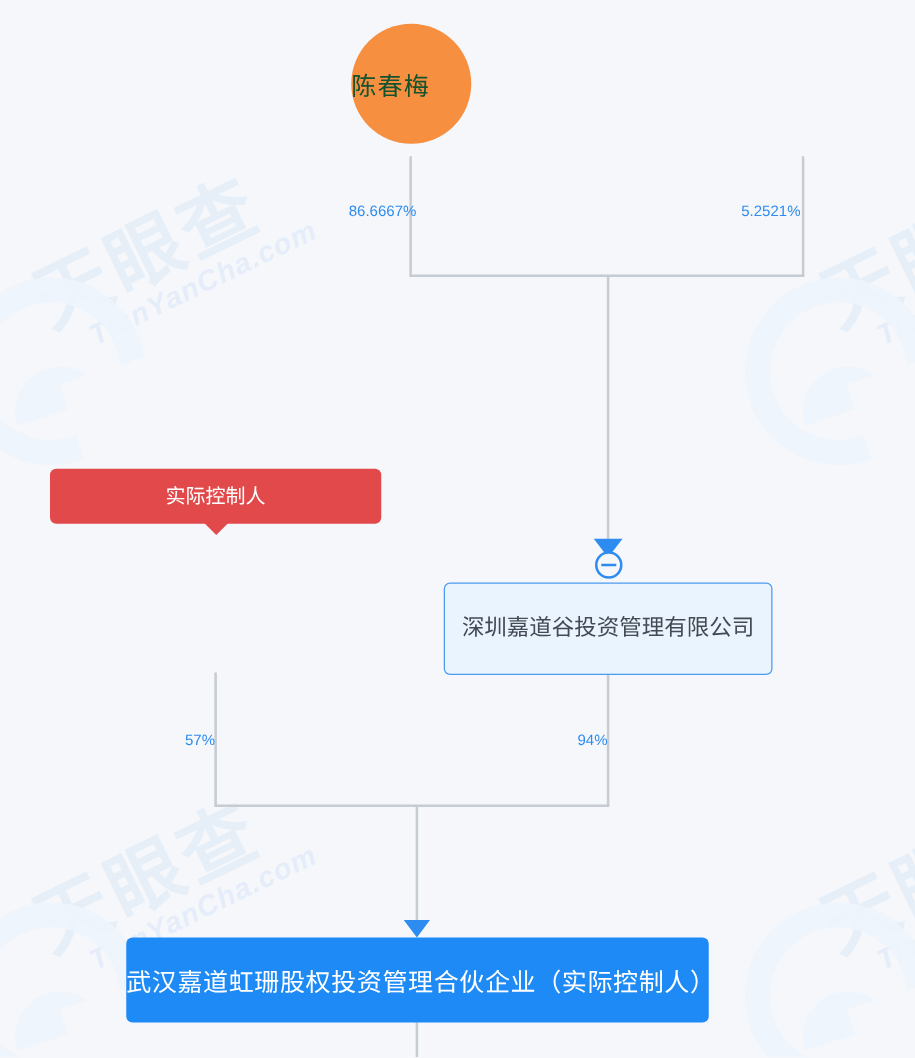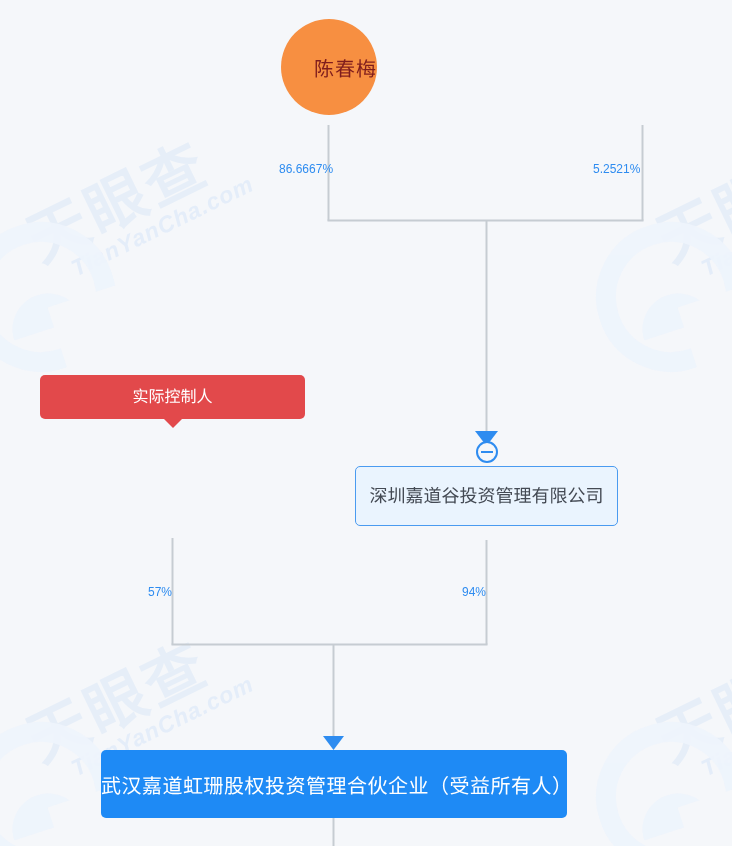--- a/index.html
+++ b/index.html
@@ -90,24 +90,24 @@
   
   .node {
     position: absolute;
     z-index: 3;
     box-sizing: border-box;
   }
 
   .person-circle {
     border-radius: 50%;
     background: #f78f41;
-    color: #7f1d1d;
+    color: #14532d;
     display: flex;
     align-items: center;
-    justify-content: flex-end;
+    justify-content: flex-start;
     font-size: 20px;
     font-weight: 400;
     letter-spacing: 1px;
     cursor: pointer;
     font-family: "DejaVu Sans", "Liberation Sans", sans-serif;
   }
   .person-circle.small {
     font-size: 19px;
   }
 
@@ -263,29 +263,29 @@
   </div>
 
   <div class="node tooltip-red" style="left:40px; top:360px; width:265px;margin-top:15px;">
     <div>实际控制人</div>
     <span class="tip-arrow"></span>
   </div>
 
 
   <div class="collapse-toggle" style="left:476px; top:441px;"></div>
 
-  <div class="node company-box-light" style="left:355px; top:466px; width:263px; height:60px;">
+  <div class="node company-box-light" style="left:355px; top:466px; width:263px; height:74px;">
     <span>深圳嘉道谷投资管理有限公司</span>
   </div>
 
   <div class="pct-label" style="left:148px; top:585px;">
     <span>57%</span>
   </div>
 
   <div class="pct-label" style="left:462px; top:585px;">
     <span>94%</span>
   </div>
 
   <div class="node company-box-solid" style="left:101px; top:750px; width:466px; height:68px;">
-    <span>武汉嘉道虹珊股权投资管理合伙企业（受益所有人）</span>
+    <span>武汉嘉道虹珊股权投资管理合伙企业（实际控制人）</span>
   </div>
 
 </div>
 
 </body></html>

